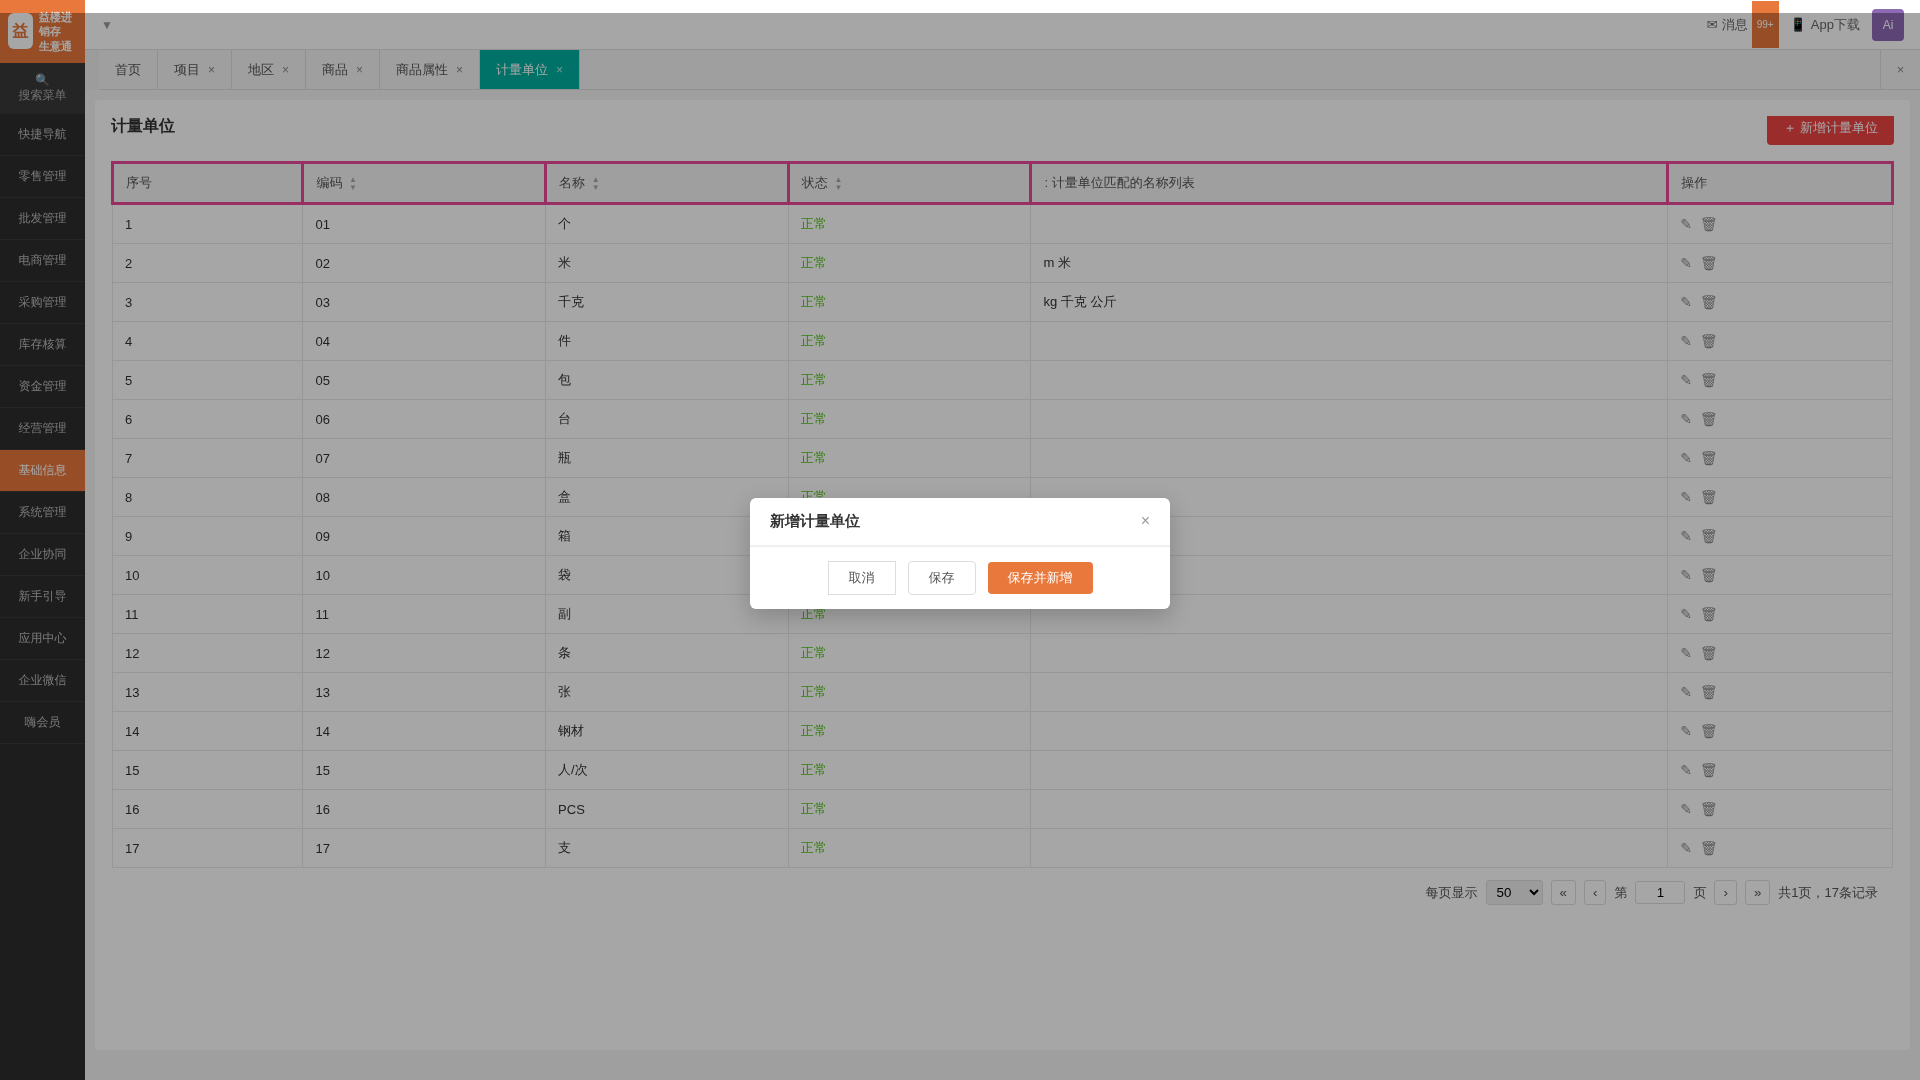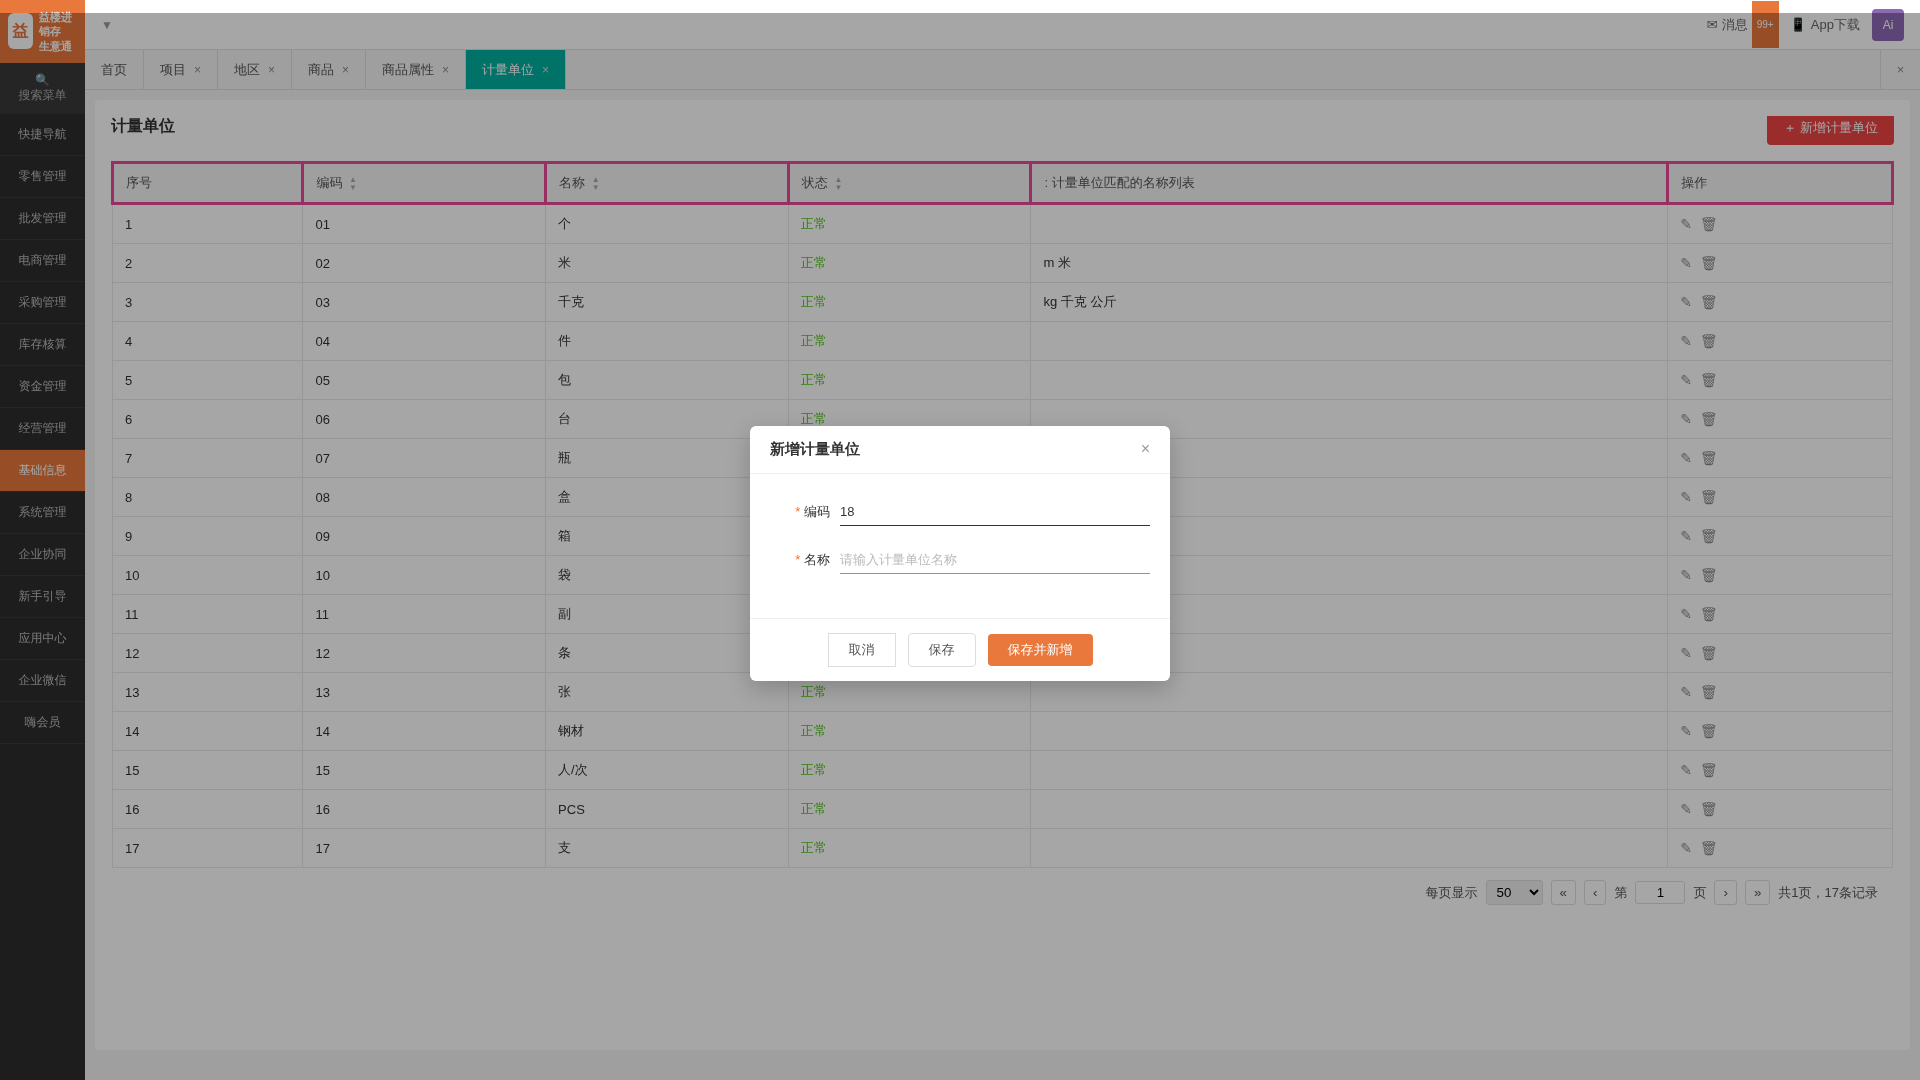--- a/index.html
+++ b/index.html
@@ -28,21 +28,21 @@
       z-index: 99;
     }
     .header-spacer { flex: 1; }
     .header-badge { position: relative; display: inline-flex; align-items: center; gap: 4px; color: #666; font-size: 13px; cursor: pointer; }
     .badge-dot { background: #e8783c; color: white; border-radius: 0; font-size: 10px; padding: 18px 5px; }
     .header-app { display: flex; align-items: center; gap: 4px; color: #666; font-size: 13px; cursor: pointer; }
     .header-avatar { width: 32px; height: 32px; border-radius: 4px; background: #8e6bb5; display: flex; align-items: center; justify-content: center; color: white; font-size: 12px; cursor: pointer; }
 
     
     .tab-bar {
-      position: fixed; left: 85px; top: 50px; right: 0; height: 40px;
+      position: fixed; left: 99px; top: 50px; right: 0; height: 40px;
       background: #f5f5f5; border-bottom: 1px solid #ddd;
       display: flex; align-items: stretch; z-index: 98; overflow: hidden;
     }
     .tab-item {
       display: flex; align-items: center; padding: 0 16px; gap: 8px;
       font-size: 13px; cursor: pointer; border-right: 1px solid #ddd;
       white-space: nowrap; color: #555;
     }
     .tab-item.active { background: #00b0a0; color: white; }
     .tab-close { font-size: 12px; opacity: 0.7; }
@@ -488,35 +488,19 @@
     </div>
   </div>
 </div>
 
 <div class="modal-overlay">
   <div class="modal">
     <div class="modal-header">
       <span class="modal-title">新增计量单位</span>
       <span class="modal-close">×</span>
     </div>
-    <div class="modal-body">
-      <div class="form-row">
-        <div class="form-label">
-          <span style="color:#e8783c;">*</span>
-          <span>编码</span>
-        </div>
-        <input class="form-input has-value" value="18" style="">
-      </div>
-      <div class="form-row">
-        <div class="form-label">
-          <span style="color:#e8783c;">*</span>
-          <span>名称</span>
-        </div>
-        <input class="form-input" style="border-bottom-color: rgb(232, 120, 60);" placeholder="请输入计量单位名称">
-      </div>
-    </div>
     <div class="modal-footer">
       <button class="btn-cancel">取消</button>
       <button class="btn-save">保存</button>
       <button class="btn-save-new">保存并新增</button>
     </div>
   </div>
 </div>
 
 </body></html>

